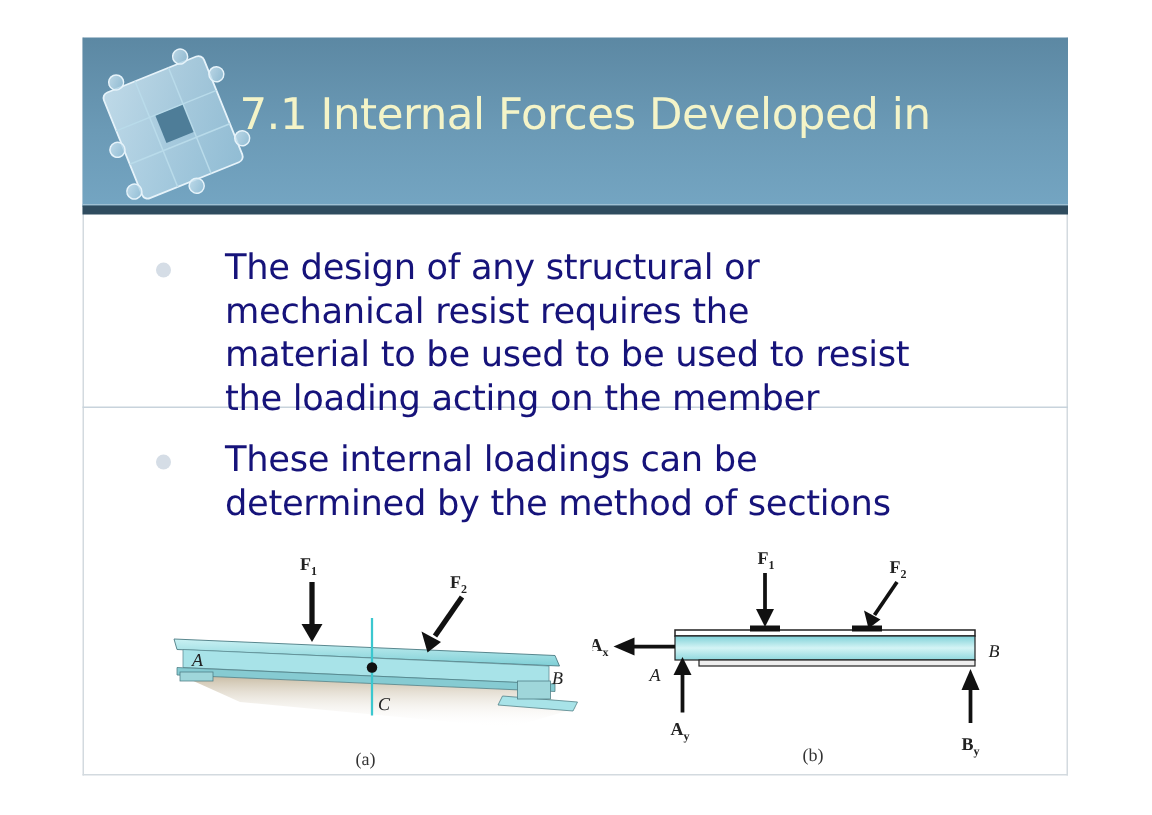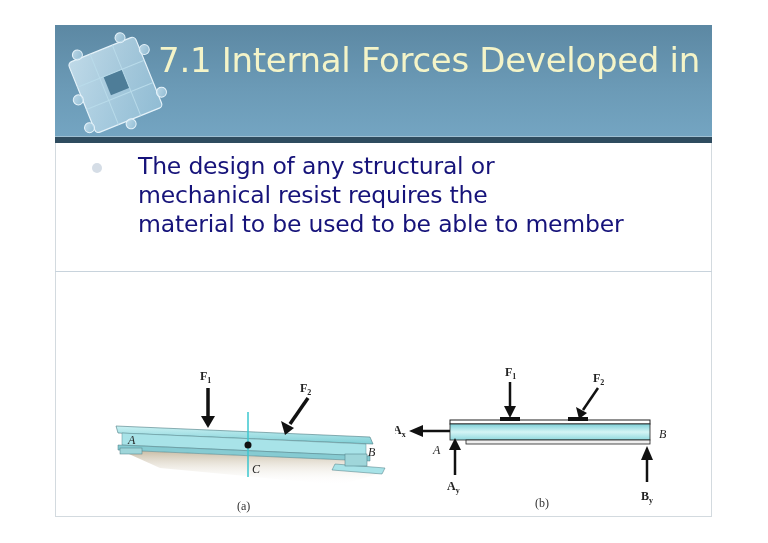--- a/index.html
+++ b/index.html
@@ -3,25 +3,25 @@
 <meta charset="utf-8">
 <style>
   html, body { margin:0; padding:0; background:#ffffff; }
   body { width:768px; height:543px; position:relative; overflow:hidden; font-family:"DejaVu Sans", sans-serif; }
   .slide { position:absolute; left:55px; top:25px; width:657px; height:492px; border:1px solid #d3dadf; border-top:none; box-sizing:border-box; background:#fff; }
   .header { position:absolute; left:55px; top:25px; width:657px; height:113px;
     background:linear-gradient(to bottom, #5c88a3 0%, #6b9ab6 55%, #74a5c2 100%); }
   .header-stripe { position:absolute; left:55px; top:137px; width:657px; height:6px; background:#2f4c5f; }
   .header-hl { position:absolute; left:55px; top:136px; width:657px; height:1px; background:#9fc0d3; }
   .puzzle { position:absolute; left:58px; top:28px; width:120px; height:115px; }
-  .title { position:absolute; left:80px; top:40px; width:620px; text-align:right; color:#f4f4c8;
-    font-size:34px; line-height:41px; font-family:"DejaVu Sans", sans-serif; letter-spacing:-0.3px; }
+  .title { position:absolute; left:80px; top:56px; width:620px; text-align:center; color:#f4f4c8;
+    font-size:29px; line-height:41px; font-family:"DejaVu Sans", sans-serif; letter-spacing:-0.3px; }
   .hrule { position:absolute; left:55px; top:271px; width:657px; height:1px; background:#c8d3dc; }
   .bullets { position:absolute; left:92px; top:152px; width:610px; color:#16137a; font-size:23.5px; line-height:29px; letter-spacing:-0.2px; }
-  .bullet { position:relative; padding-left:52px; margin:0; }
+  .bullet { position:relative; padding-left:52px; margin:12px; }
   .bullet .dot { position:absolute; left:0; top:11px; width:10px; height:10px; border-radius:50%; background:#d5dde6; }
   .bullet-text { display:block; padding-left:0; margin-left:-6px; }
   .fig { position:absolute; }
   .fig svg { display:block; }
   .lbl { font-family:"Liberation Serif", serif; font-weight:bold; font-size:12px; fill:#222; }
   .lbli { font-family:"Liberation Serif", serif; font-style:italic; font-size:12px; fill:#222; }
 </style>
 </head>
 <body>
 
@@ -58,21 +58,27 @@
   <div>7.1 Internal Forces Developed in</div>
 </div>
 
 <div class="hrule"></div>
 
 <div class="bullets">
   <div class="bullet">
     <span class="dot"></span>
     <span class="bullet-text">The design of any structural or</span>
     <span class="bullet-text">mechanical resist requires the</span>
-    <span class="bullet-text">material to be used to be able to member</span>
+    <span class="bullet-text">material to be used to be used to resist</span>
+    <span class="bullet-text">the loading acting on the member</span>
+  </div>
+  <div class="bullet">
+    <span class="dot"></span>
+    <span class="bullet-text">These internal loadings can be</span>
+    <span class="bullet-text">determined by the method of sections</span>
   </div>
 </div>
 
 <div class="fig" style="left:100px; top:360px;">
   <svg width="300" height="155" viewBox="0 0 300 155">
     <defs>
       <linearGradient id="gnd" x1="0" y1="0" x2="0" y2="1">
         <stop offset="0" stop-color="#b9a98a"></stop>
         <stop offset="1" stop-color="#ffffff" stop-opacity="0"></stop>
       </linearGradient>

